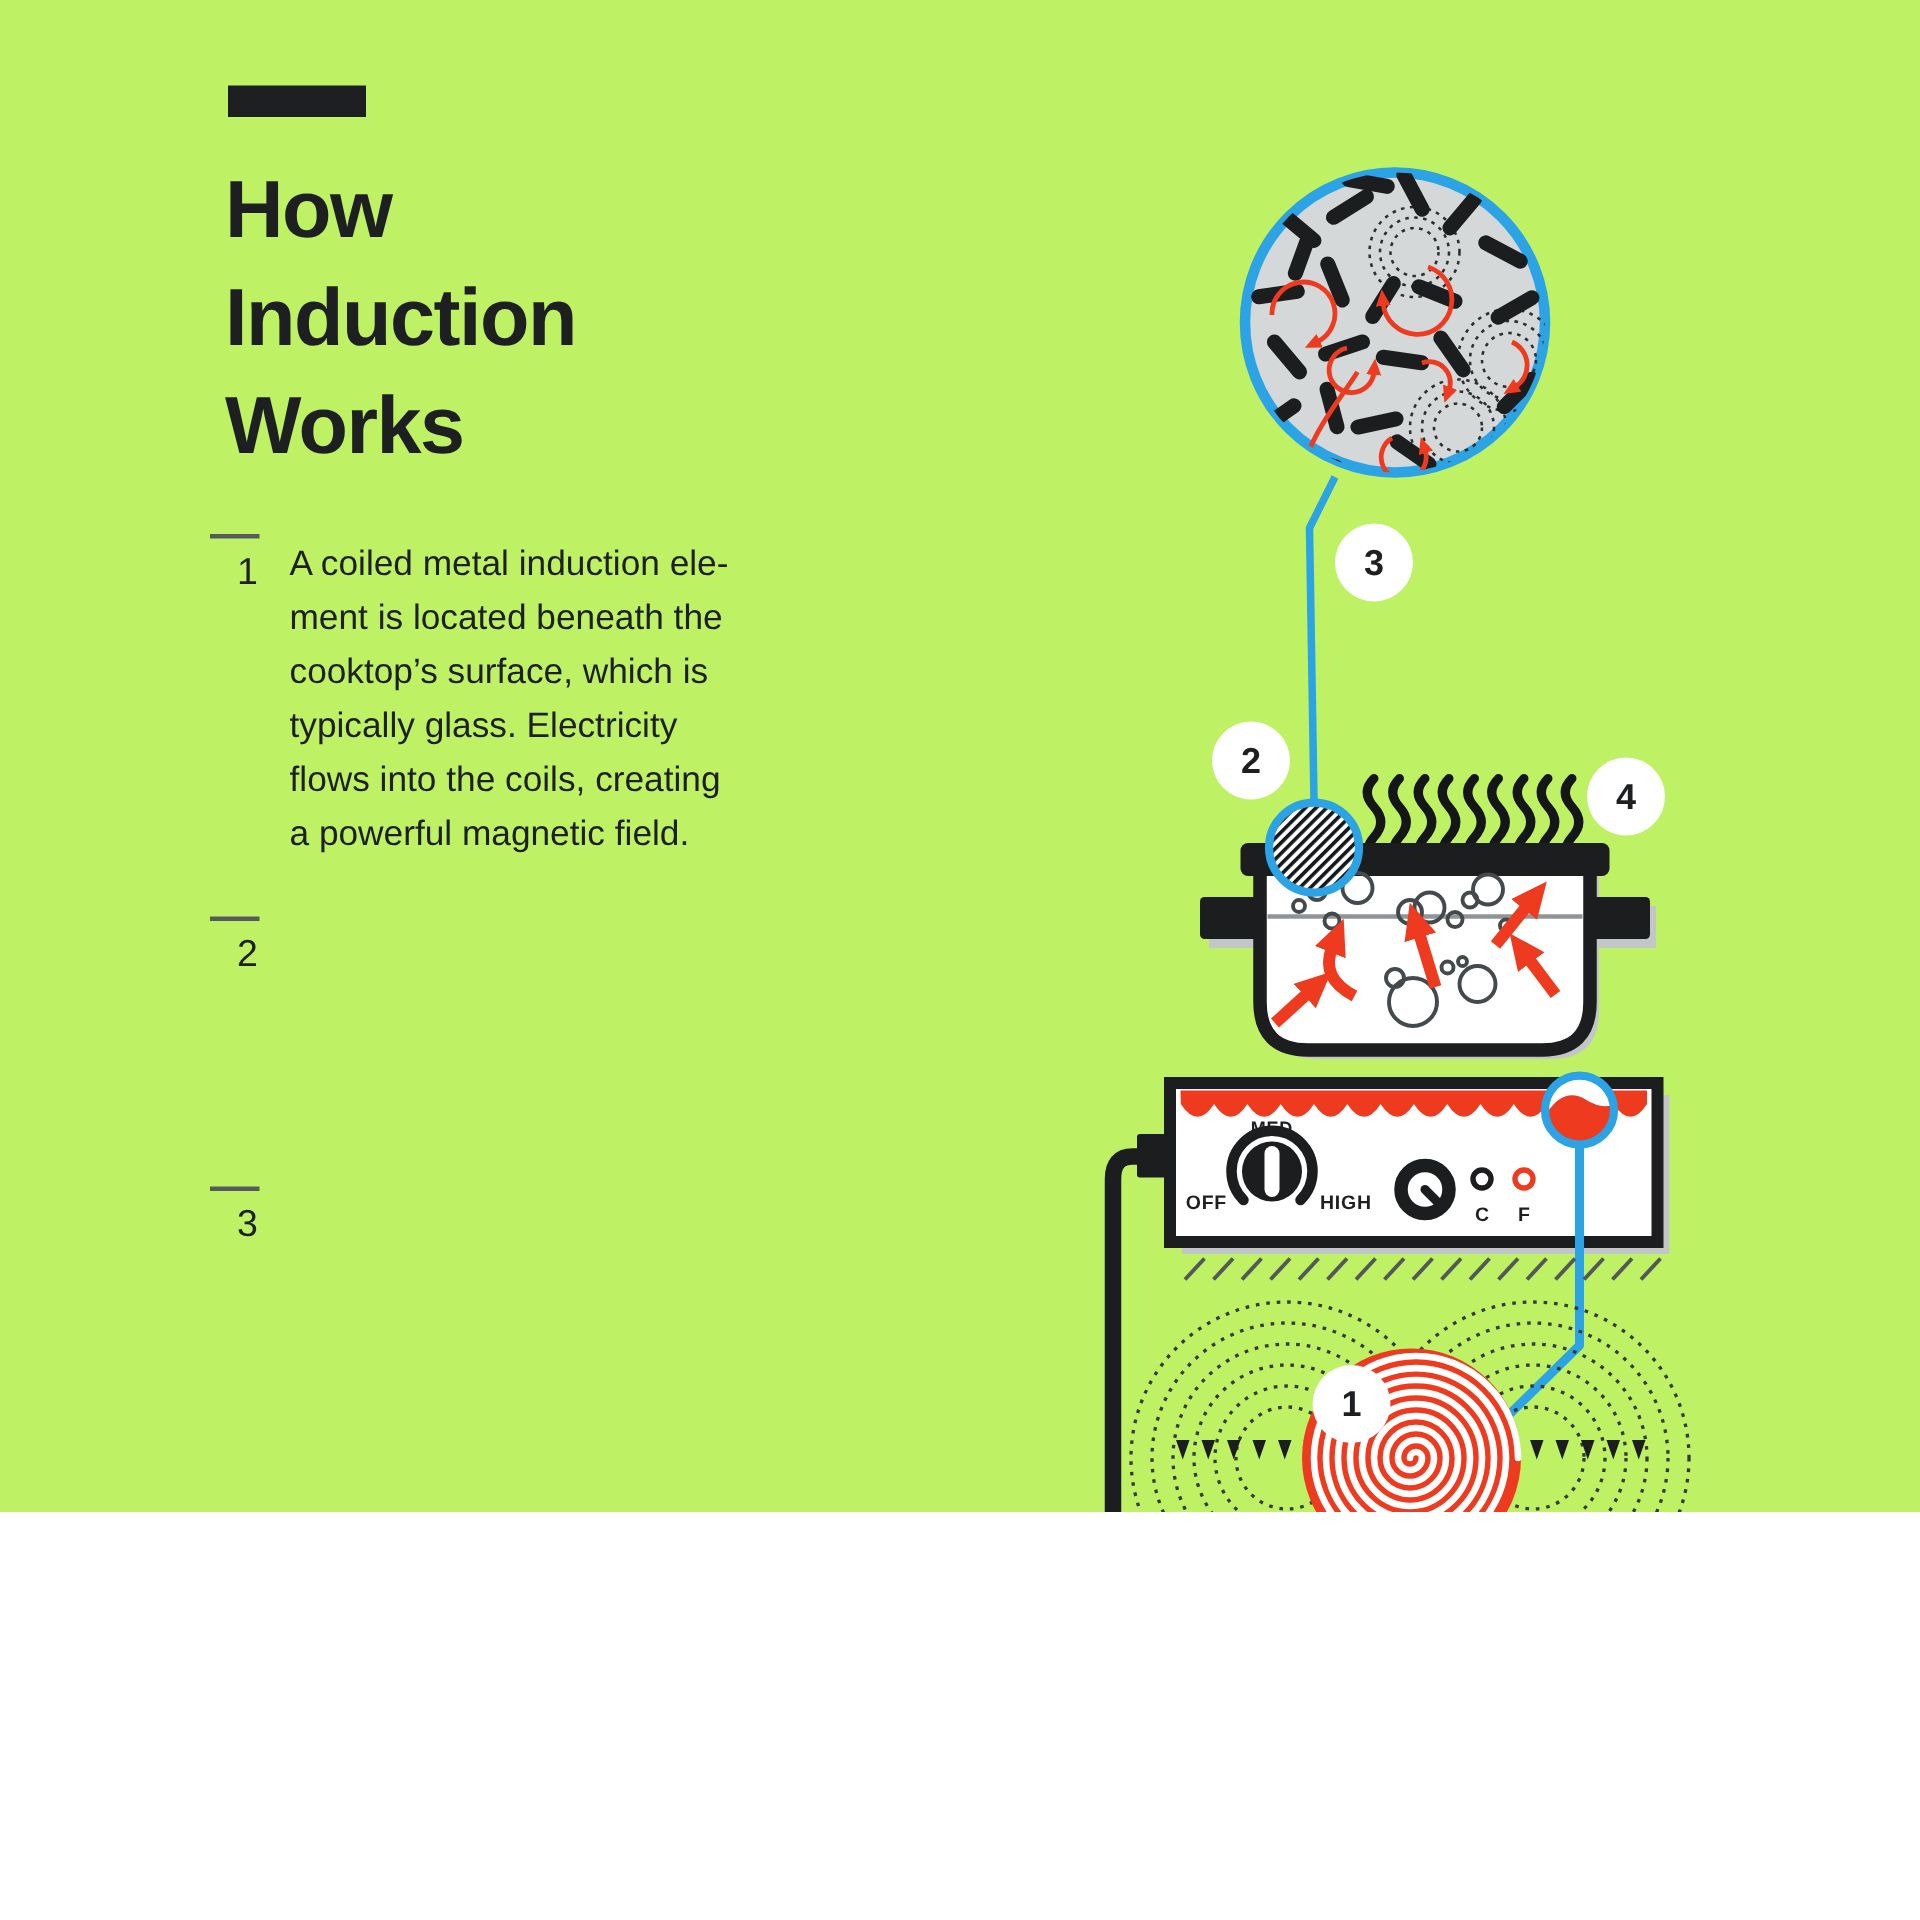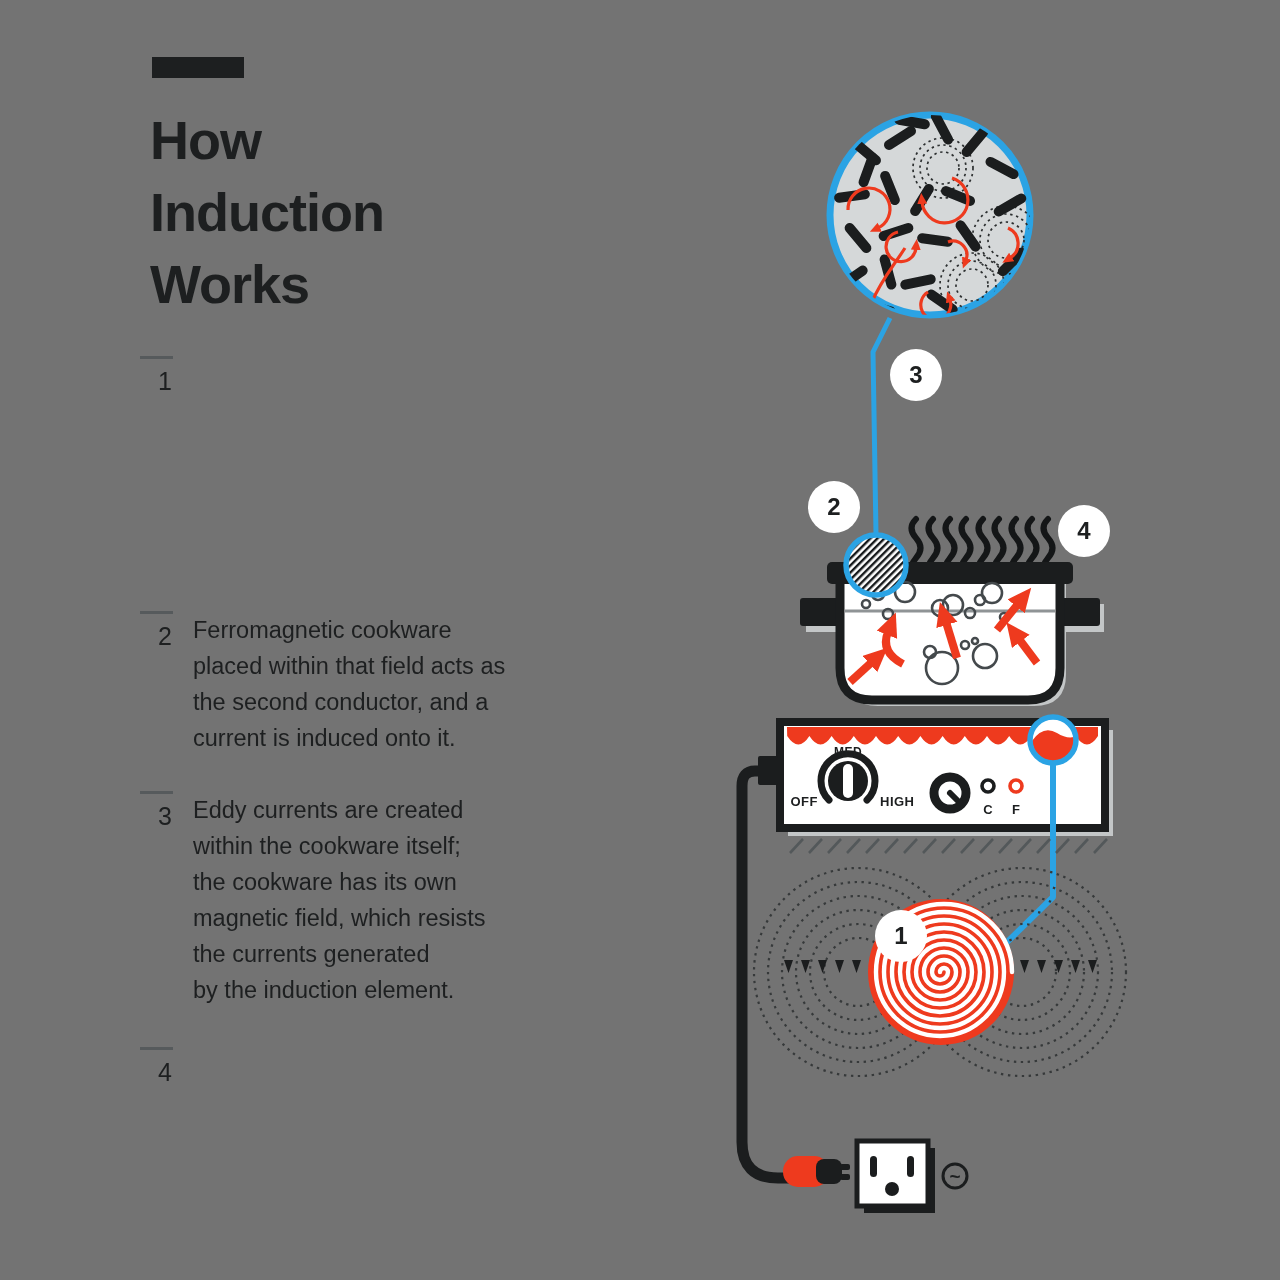--- a/index.html
+++ b/index.html
@@ -1,19 +1,19 @@
 <!DOCTYPE html>
 <html><head>
 <meta charset="utf-8">
 <style>
   html,body{margin:0;padding:0;}
   .canvas{
     position:relative;
-    width:1280px;height:1280px;
-    background:#737373;
+    width:1280px;height:1008px;
+    background:#bef264;
     overflow:hidden;
     font-family:"Liberation Sans","DejaVu Sans",sans-serif;
     color:#1d1f20;
   }
   .title-rule{
     position:absolute;left:152px;top:57px;
     width:92px;height:21px;background:#1d1f20;
   }
   .title{
     position:absolute;left:150px;top:104px;margin:0;
@@ -44,44 +44,40 @@
   <div class="title-rule"></div>
   <h1 class="title">How
 Induction
 Works</h1>
 
   <div class="step" style="top:356px">
     <div class="step-num">
       <div class="step-rule"></div>
       <div class="step-number">1</div>
     </div>
+    <div class="step-text">A coiled metal induction ele-
+ment is located beneath the
+cooktop’s surface, which is
+typically glass. Electricity
+flows into the coils, creating
+a powerful magnetic field.</div>
   </div>
 
   <div class="step" style="top:611px">
     <div class="step-num">
       <div class="step-rule"></div>
       <div class="step-number">2</div>
     </div>
-    <div class="step-text">Ferromagnetic cookware
-placed within that field acts as
-the second conductor, and a
-current is induced onto it.</div>
   </div>
 
   <div class="step" style="top:791px">
     <div class="step-num">
       <div class="step-rule"></div>
       <div class="step-number">3</div>
     </div>
-    <div class="step-text">Eddy currents are created
-within the cookware itself;
-the cookware has its own
-magnetic field, which resists
-the currents generated
-by the induction element.</div>
   </div>
 
   <div class="step" style="top:1047px">
     <div class="step-num">
       <div class="step-rule"></div>
       <div class="step-number">4</div>
     </div>
   </div>
 
   <svg class="diagram" width="1280" height="1280" viewBox="0 0 1280 1280">

